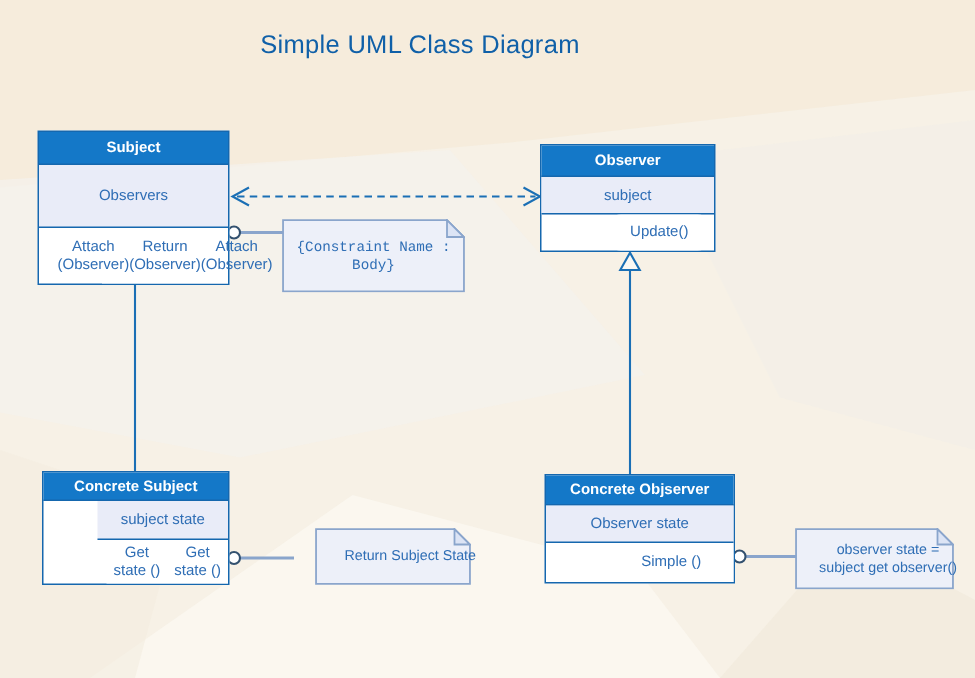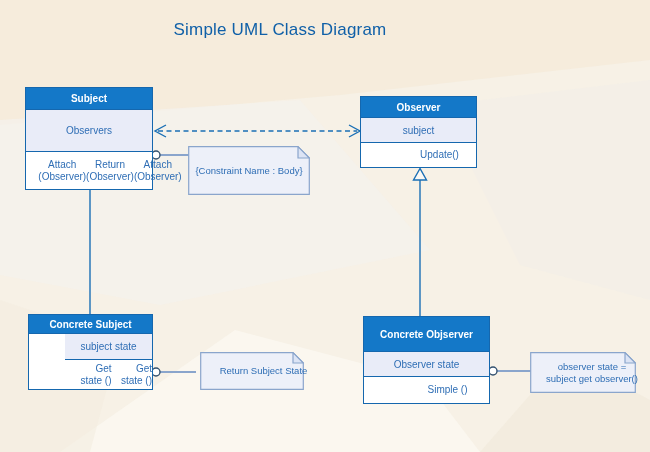--- a/index.html
+++ b/index.html
@@ -118,47 +118,47 @@
     <div class="uml-methods" style="height:24px;border-radius:11px;">
       <div>Update()</div>
     </div>
   </div>
 
   <div class="uml-class" style="left:28px; top:314px; width:125px;">
     <div class="uml-header" style="height:19px;">Concrete Subject</div>
     <div class="uml-attrs" style="height:26px;margin-left:36px;">
       <div>subject state</div>
     </div>
-    <div class="uml-methods" style="height:29px;text-align:right;">
+    <div class="uml-methods" style="height:29px;">
       <div>Get state ()</div>
       <div>Get state ()</div>
     </div>
   </div>
 
   <div class="uml-class" style="left:363px; top:316px; width:127px;">
-    <div class="uml-header" style="height:35px;">Concrete Objserver</div>
+    <div class="uml-header" style="height:20px;">Concrete Objserver</div>
     <div class="uml-attrs" style="height:25px;">
       <div>Observer state</div>
     </div>
     <div class="uml-methods" style="height:26px;">
       <div>Simple ()</div>
     </div>
   </div>
 
-  <div class="uml-note" style="left:188px; top:146px; width:122px; height:49px;">
+  <div class="uml-note" style="left:188px; top:146px; width:122px; height:49px;font-family:Liberation Mono, monospace;">
     <svg width="122" height="49" viewBox="0 0 122 49">
       <polygon points="0.7,0.7 110,0.7 121.3,12 121.3,48.3 0.7,48.3" fill="#edf0f9" stroke="#8aa5cc" stroke-width="1.2"></polygon>
       <path d="M110,0.7 L110,12 L121.3,12 Z" fill="#dce4f5" stroke="#8aa5cc" stroke-width="1.2"></path>
     </svg>
     <div class="note-text">
       <div>{Constraint Name : Body}</div>
     </div>
   </div>
 
-  <div class="uml-note" style="left:200px; top:352px; width:127px; height:38px;">
+  <div class="uml-note" style="left:210px; top:352px; width:127px; height:38px;">
     <svg width="104" height="38" viewBox="0 0 104 38">
       <polygon points="0.7,0.7 93,0.7 103.3,11 103.3,37.3 0.7,37.3" fill="#edf0f9" stroke="#8aa5cc" stroke-width="1.2"></polygon>
       <path d="M93,0.7 L93,11 L103.3,11 Z" fill="#dce4f5" stroke="#8aa5cc" stroke-width="1.2"></path>
     </svg>
     <div class="note-text">
       <div>Return Subject State</div>
     </div>
   </div>
 
   <div class="uml-note" style="left:530px; top:352px; width:124px; height:41px;">

